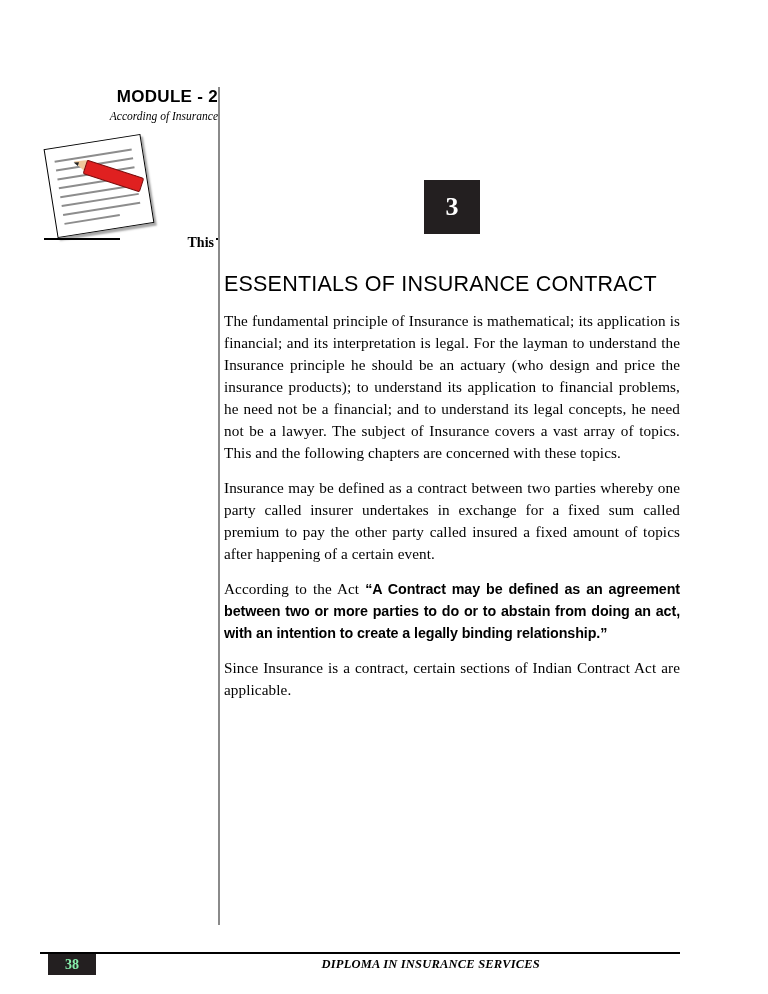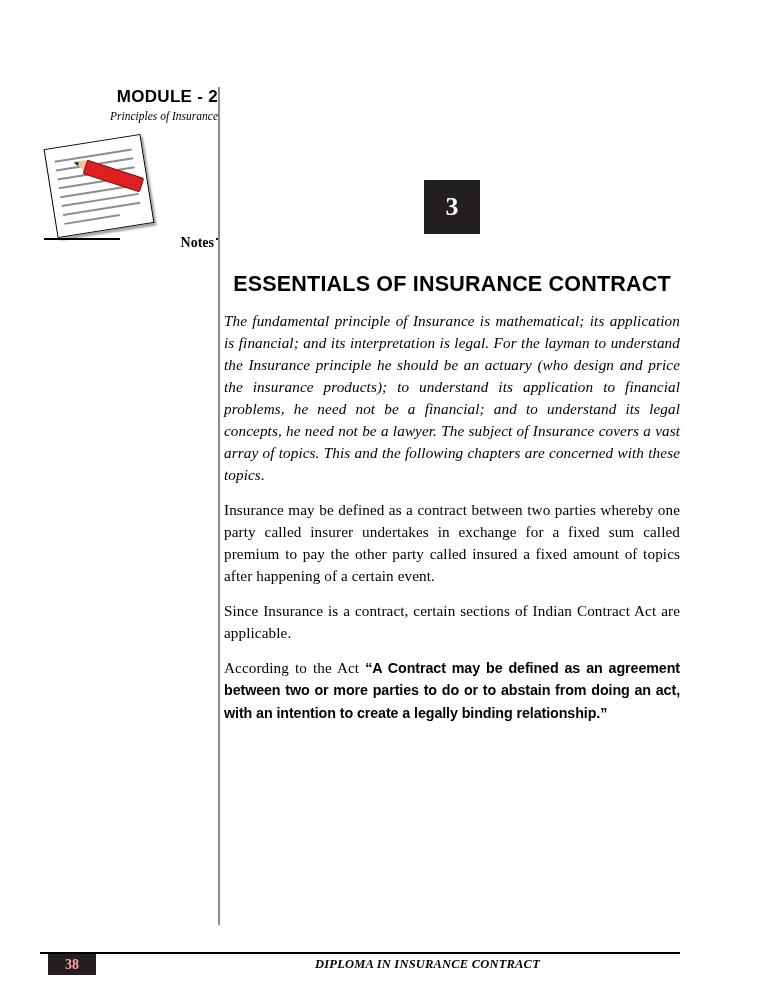--- a/index.html
+++ b/index.html
@@ -161,23 +161,22 @@
     font-weight: bold;
     font-size: 26px;
     display: flex;
     align-items: center;
     justify-content: center;
     margin: 93px auto 0 auto;
   }
 
   .chapter-title {
     font-family: "Liberation Sans", sans-serif;
-    font-weight: bold;
+    font-weight: normal;
     font-size: 21.5px;
-    text-align: center;
     line-height: 1.35;
     letter-spacing: 0.2px;
     margin-top: 36px;
   }
 
   .section-heading {
     font-family: "Liberation Sans", sans-serif;
     font-weight: bold;
     font-size: 14.5px;
     margin-top: 90px;
@@ -185,21 +184,21 @@
   }
 
   p.para {
     font-family: "Liberation Serif", serif;
     font-size: 15.2px;
     line-height: 1.45;
     text-align: justify;
     margin: 13px 0 0 0;
     letter-spacing: 0.1px;
   }
-  p.para:first-of-type { margin-top: 11px; font-style: italic; }
+  p.para:first-of-type { margin-top: 11px; }
 
   .quote {
     font-family: "Liberation Sans", sans-serif;
     font-weight: bold;
     font-size: 14.3px;
     letter-spacing: -0.1px;
   }
 
   
   .footer-rule {
@@ -210,21 +209,21 @@
     height: 2px;
     background: #000;
   }
   .page-number {
     position: absolute;
     left: 48px;
     top: 922px;
     width: 48px;
     height: 21px;
     background: #231f20;
-    color: #fca5a5;
+    color: #86efac;
     font-family: "Liberation Serif", serif;
     font-weight: bold;
     font-size: 14px;
     display: flex;
     align-items: center;
     justify-content: center;
   }
   .footer-text {
     position: absolute;
     right: 88px;
@@ -236,57 +235,57 @@
     letter-spacing: 0.2px;
   }
 </style>
 </head>
 <body>
 
 <div class="page">
 
   <div class="sidebar">
     <div class="module-label">MODULE - 2</div>
-    <div class="module-sub">Principles of Insurance</div>
+    <div class="module-sub">According of Insurance</div>
   </div>
 
   <div class="notes-icon">
     <div class="sheet">
       <div class="line" style="top:12px"></div>
       <div class="line" style="top:21px"></div>
       <div class="line" style="top:30px"></div>
       <div class="line" style="top:39px"></div>
       <div class="line" style="top:48px"></div>
       <div class="line" style="top:57px"></div>
       <div class="line" style="top:66px"></div>
       <div class="line" style="top:75px; width:56px"></div>
     </div>
     <div class="pencil">
       <div class="tip"></div>
       <div class="lead"></div>
       <div class="body-p"></div>
     </div>
   </div>
   <div class="notes-rule"></div>
-  <div class="notes-label">Notes</div>
+  <div class="notes-label">This</div>
 
   <div class="vrule"></div>
 
   <div class="content">
 
     <div class="chapter-badge">3</div>
 
     <div class="chapter-title">ESSENTIALS OF INSURANCE CONTRACT</div>
 
 
     <p class="para">The fundamental principle of Insurance is mathematical; its application is financial; and its interpretation is legal. For the layman to understand the Insurance principle he should be an actuary (who design and price the insurance products); to understand its application to financial problems, he need not be a financial; and to understand its legal concepts, he need not be a lawyer. The subject of Insurance covers a vast array of topics. This and the following chapters are concerned with these topics.</p>
     <p class="para">Insurance may be defined as a contract between two parties whereby one party called insurer undertakes in exchange for a fixed sum called premium to pay the other party called insured a fixed amount of topics after happening of a certain event.</p>
 
+    <p class="para"><span>According to the Act </span><span class="quote">“A Contract may be defined as an agreement between two or more parties to do or to abstain from doing an act, with an intention to create a legally binding relationship.”</span></p>
+
     <p class="para">Since Insurance is a contract, certain sections of Indian Contract Act are applicable.</p>
-
-    <p class="para"><span>According to the Act </span><span class="quote">“A Contract may be defined as an agreement between two or more parties to do or to abstain from doing an act, with an intention to create a legally binding relationship.”</span></p>
   </div>
 
   <div class="footer-rule"></div>
   <div class="page-number">38</div>
-  <div class="footer-text">DIPLOMA IN INSURANCE CONTRACT</div>
+  <div class="footer-text">DIPLOMA IN INSURANCE SERVICES</div>
 
 </div>
 
 </body></html>

